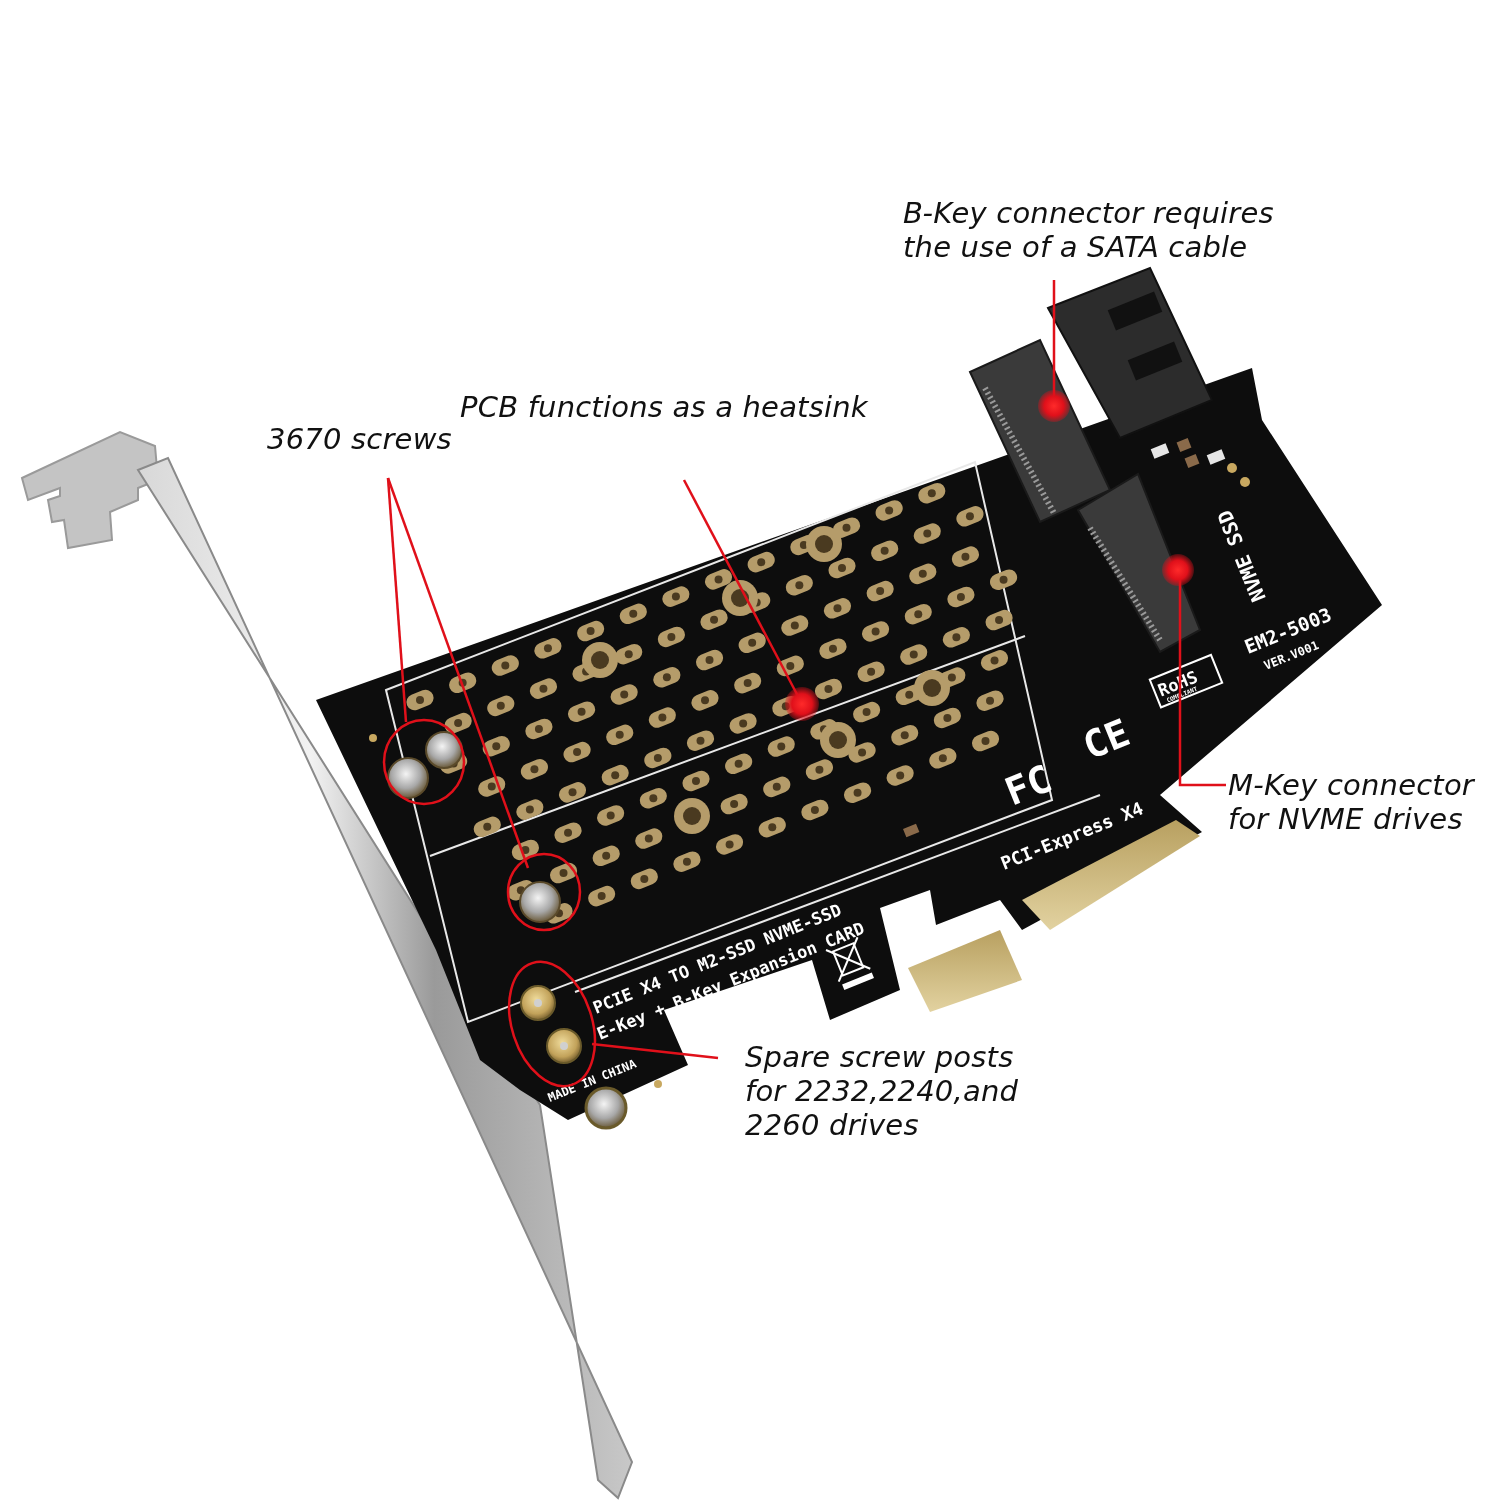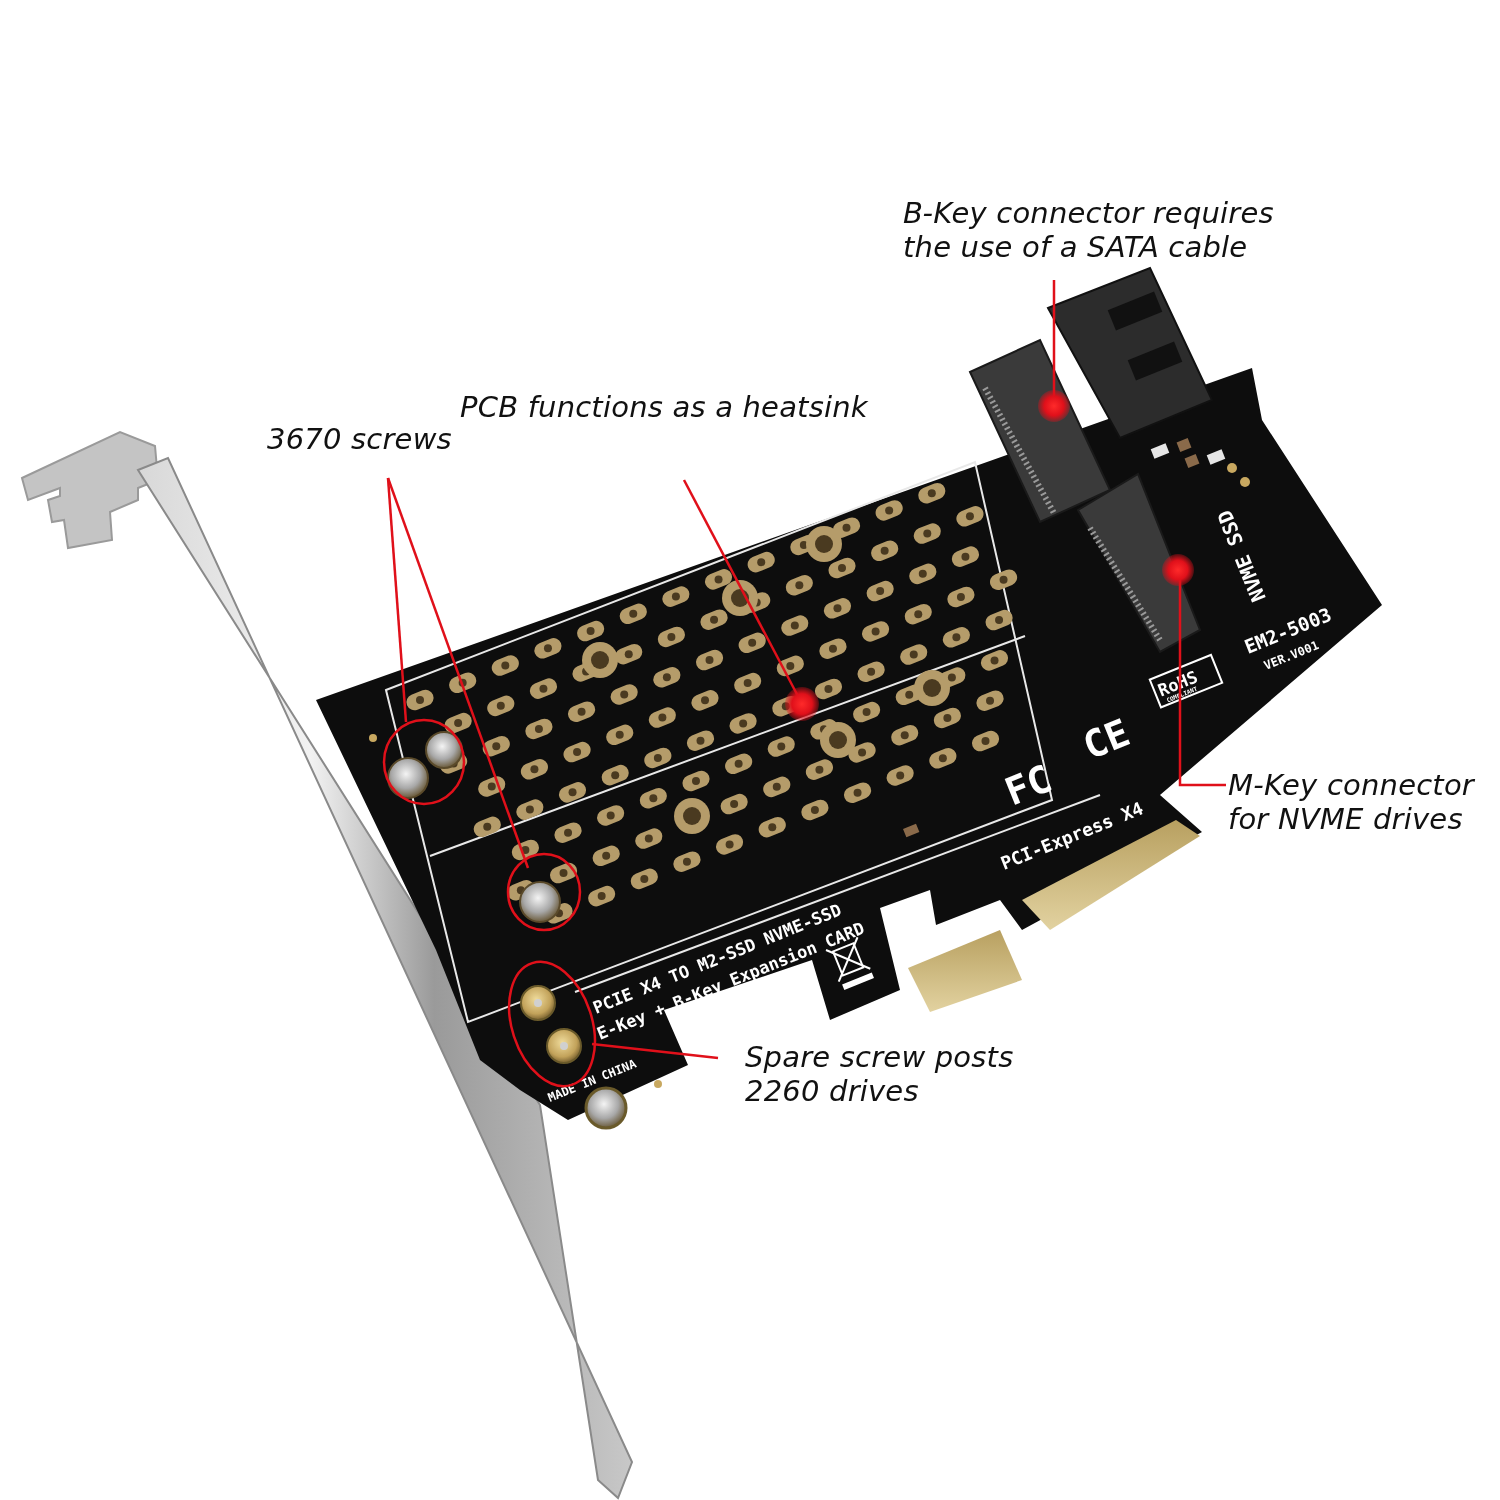--- a/index.html
+++ b/index.html
@@ -377,15 +377,16 @@
   </div>
   <div class="callout" style="left:267px; top:422px;">
     <div>3670 screws</div>
   </div>
   <div class="callout" style="left:1228px; top:768px;">
     <div>M-Key connector</div>
     <div>for NVME drives</div>
   </div>
   <div class="callout" style="left:733px; top:1040px;margin-left:12px;">
     <div>Spare screw posts</div>
+    <div>for 2232,2240,and</div>
     <div>2260 drives</div>
   </div>
 </div>
 
 </body></html>

